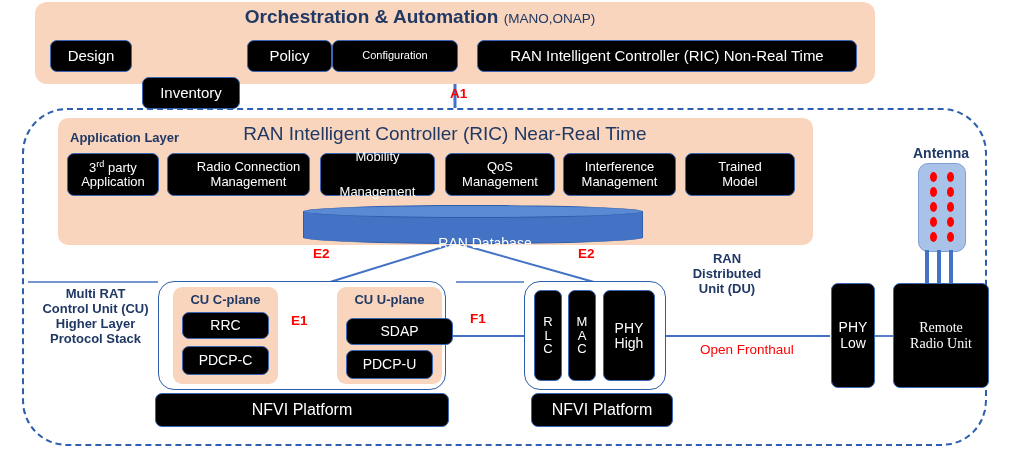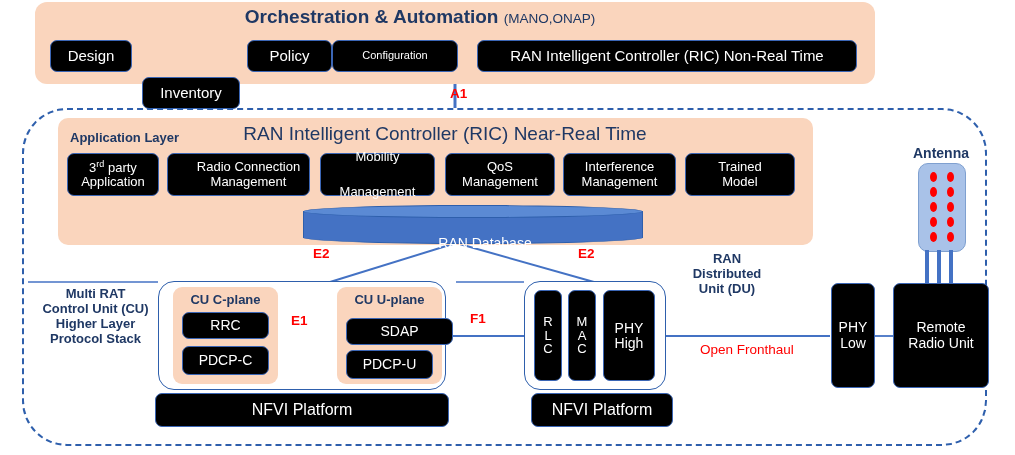--- a/index.html
+++ b/index.html
@@ -252,18 +252,18 @@
 
   <div class="ant-wire" style="left:925px;top:250px;height:33px;"></div>
   <div class="ant-wire" style="left:937px;top:250px;height:33px;"></div>
   <div class="ant-wire" style="left:949px;top:250px;height:33px;"></div>
 
   <div class="bluebox" style="left:831px;top:283px;width:44px;height:105px;font-size:14px;flex-direction:column;">
     <span>PHY</span>
     <span>Low</span>
   </div>
 
-  <div class="bluebox" style="left:893px;top:283px;width:96px;height:105px;font-size:14px;flex-direction:column;">
+  <div class="bluebox" style="left:893px;top:283px;width:96px;height:105px;font-size:14px;flex-direction:column;font-family:Liberation Serif, serif;">
     <span>Remote</span>
     <span>Radio Unit</span>
   </div>
 
 </div>
 
 </body></html>

